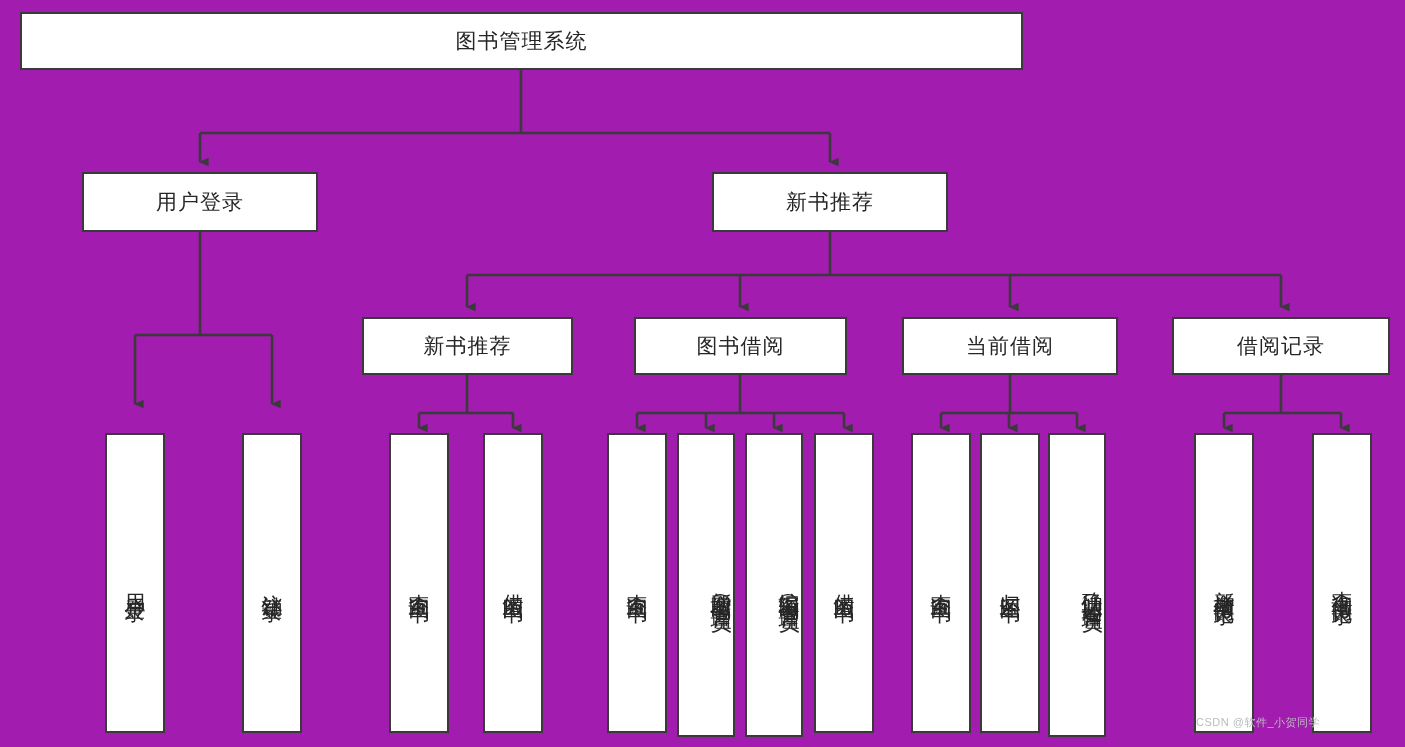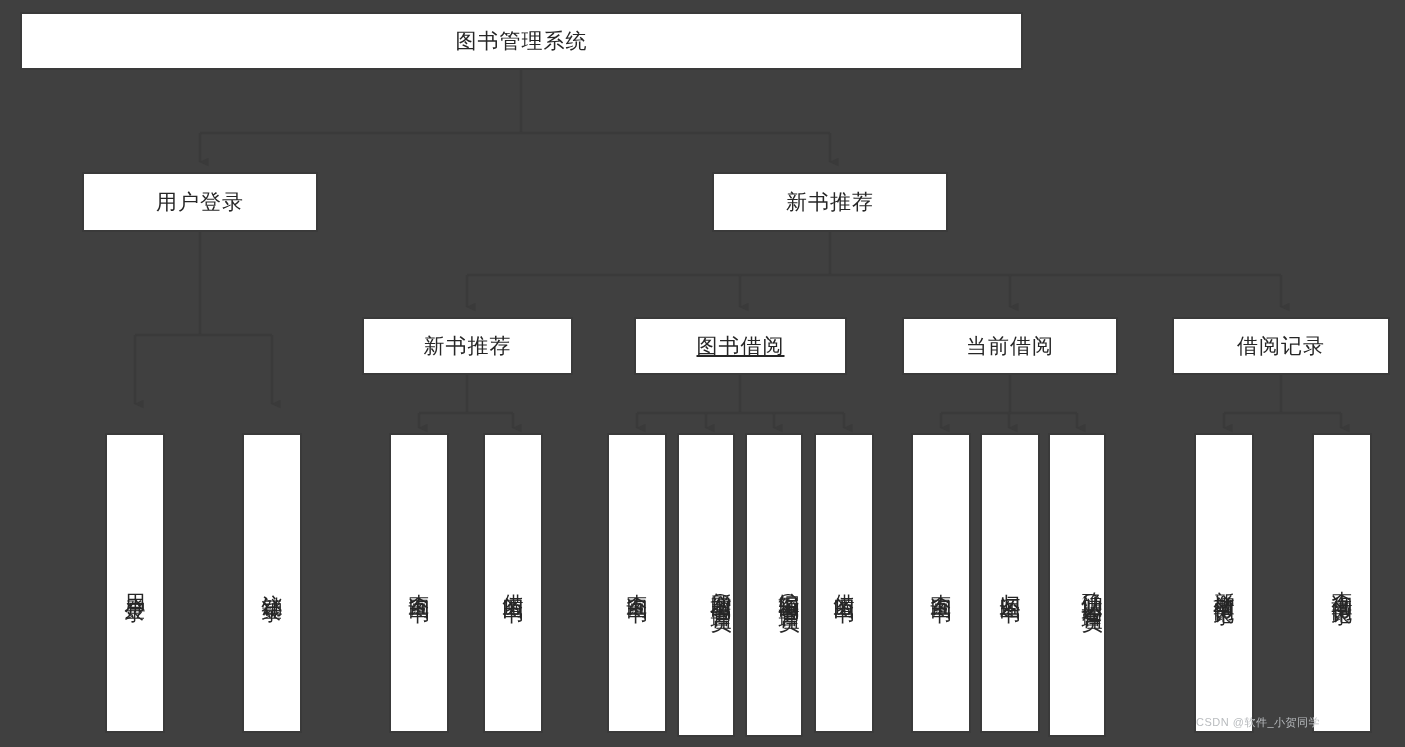--- a/index.html
+++ b/index.html
@@ -8,21 +8,21 @@
     background: #ffffff;
   }
   body {
     font-family: "Liberation Sans", "DejaVu Sans", sans-serif;
     color: #1a1a1a;
   }
   #canvas {
     position: relative;
     width: 1405px;
     height: 747px;
-    background: #404040;
+    background: #a21caf;
     overflow: hidden;
   }
   svg.wires {
     position: absolute;
     left: 0;
     top: 0;
     width: 1405px;
     height: 747px;
     pointer-events: none;
   }
@@ -128,21 +128,21 @@
   <div class="node horiz" style="left:82px; top:172px; width:236px; height:60px;">
     <span class="node-label">用户登录</span>
   </div>
   <div class="node horiz" style="left:712px; top:172px; width:236px; height:60px;">
     <span class="node-label">新书推荐</span>
   </div>
 
   <div class="node horiz" style="left:362px; top:317px; width:211px; height:58px;">
     <span class="node-label">新书推荐</span>
   </div>
-  <div class="node horiz" style="left:634px; top:317px; width:213px; height:58px;text-decoration:underline;">
+  <div class="node horiz" style="left:634px; top:317px; width:213px; height:58px;">
     <span class="node-label">图书借阅</span>
   </div>
   <div class="node horiz" style="left:1172px; top:317px; width:218px; height:58px;">
     <span class="node-label">借阅记录</span>
   </div>
   <div class="node horiz" style="left:902px; top:317px; width:216px; height:58px;">
     <span class="node-label">当前借阅</span>
   </div>
 
   <div class="node vert mid" style="left:105px; top:433px; width:60px; height:300px;">

